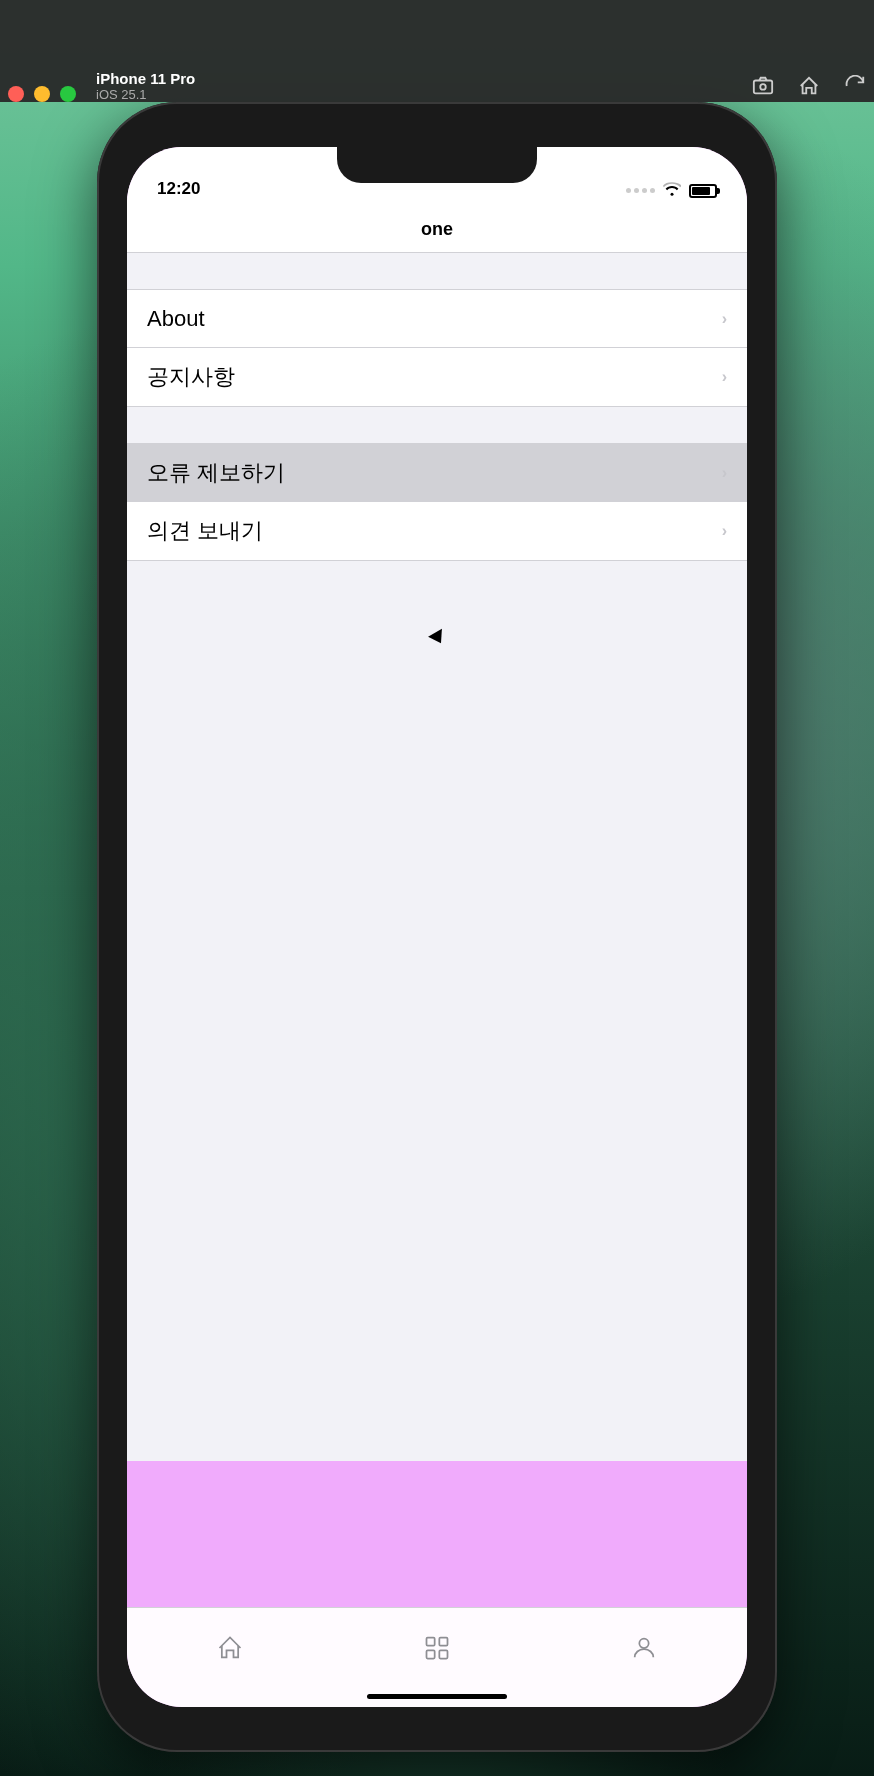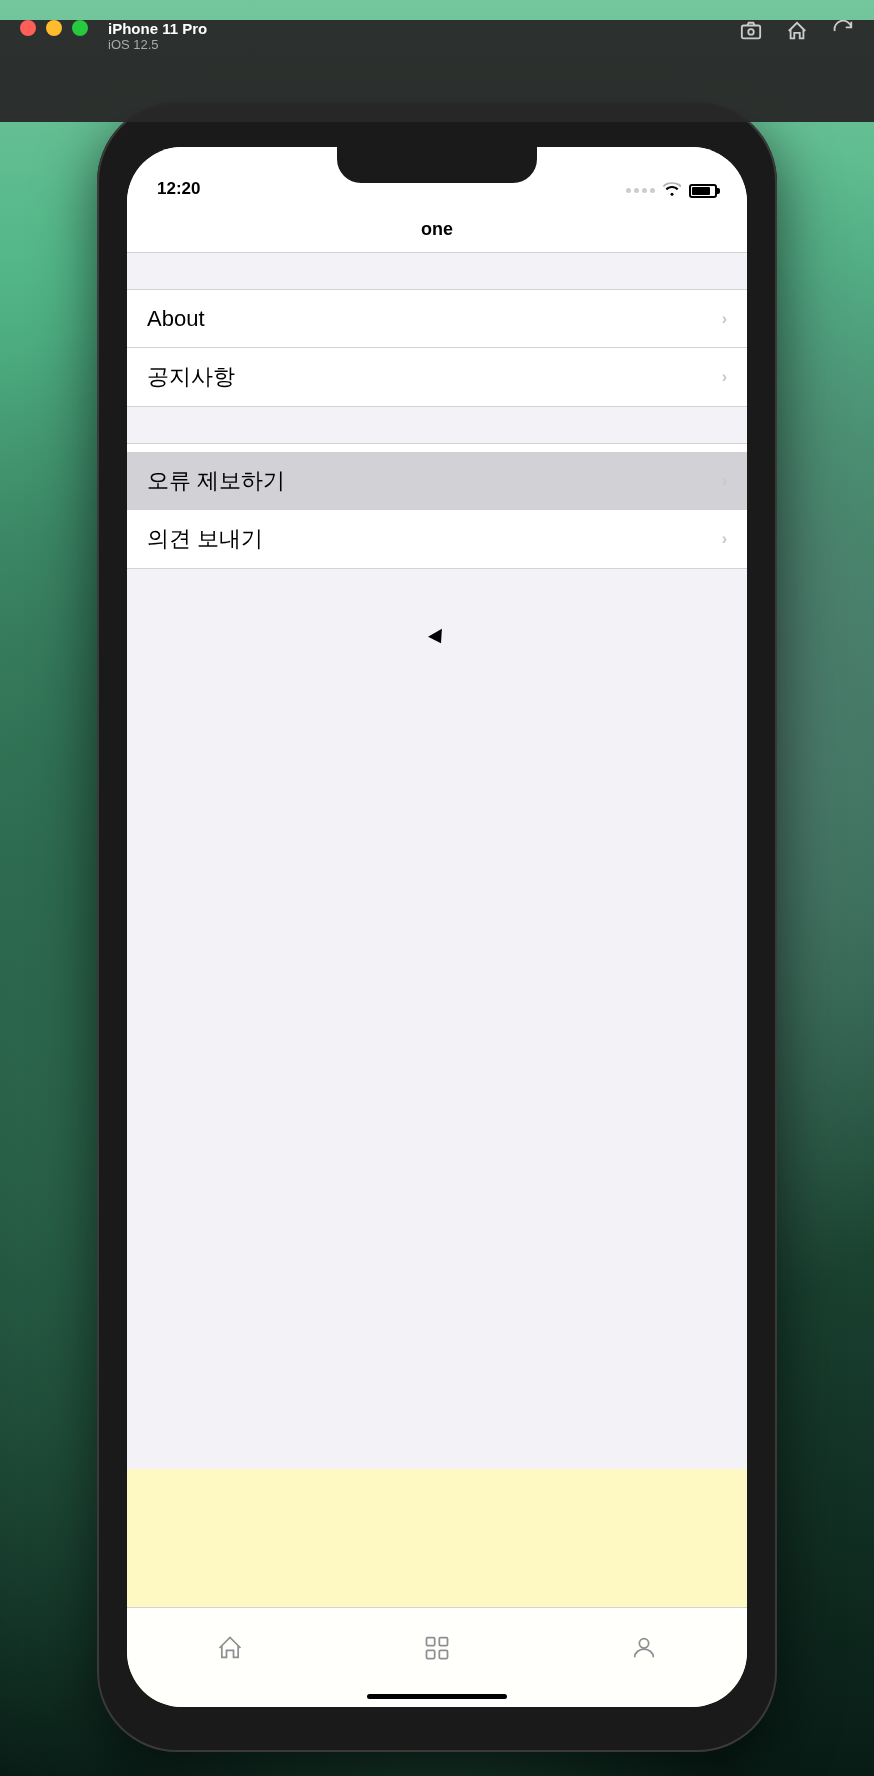--- a/index.html
+++ b/index.html
@@ -24,24 +24,23 @@
         linear-gradient(180deg, #74c69d 0%, #52b788 15%, #40916c 30%, #2d6a4f 50%, #1b4332 70%, #081c15 100%);
     }
 
     
     .titlebar {
       position: absolute;
       top: 0; left: 0; right: 0;
       height: 102px;
       background: rgba(40, 40, 40, 0.95);
       display: flex;
-      align-items: flex-start;
-      padding: 0 20px;
+      align-items: flex-end;
+      padding: 0 8px;
       z-index: 100;
-      margin-top: 20px;
     }
 
     .traffic-lights {
       display: flex;
       gap: 10px;
       align-items: center;
     }
 
     .traffic-light {
       width: 16px;
@@ -97,21 +96,21 @@
         0 20px 60px rgba(0,0,0,0.6);
       display: flex;
       justify-content: center;
       align-items: center;
     }
 
     
     .iphone-screen {
       width: 620px;
       height: 1560px;
-      background: #fef9c3;
+      background: #f0abfc;
       border-radius: 55px;
       overflow: hidden;
       position: relative;
     }
 
     
     .status-bar {
       height: 60px;
       background: #ffffff;
       display: flex;
@@ -229,21 +228,20 @@
       cursor: pointer;
       position: relative;
     }
 
     .list-item:last-child {
       border-bottom: none;
     }
 
     .list-item.highlighted {
       background: #d1d1d6;
-      margin-top: 8px;
     }
 
     .list-item-label {
       font-size: 22px;
       color: #000;
       flex: 1;
     }
 
     .chevron {
       color: #c7c7cc;
@@ -306,21 +304,21 @@
 <div class="mac-bg"></div>
 
 <div class="titlebar">
   <div class="traffic-lights">
     <div class="traffic-light red"></div>
     <div class="traffic-light yellow"></div>
     <div class="traffic-light green"></div>
   </div>
   <div class="device-info">
     <div class="device-name">iPhone 11 Pro</div>
-    <div class="device-os">iOS 12.5</div>
+    <div class="device-os">iOS 25.1</div>
   </div>
   <div class="titlebar-icons">
     <span class="titlebar-icon">
       <svg width="22" height="22" viewBox="0 0 24 24" fill="none" stroke="#cccccc" stroke-width="2">
         <rect x="2" y="6" width="20" height="14" rx="2"></rect>
         <circle cx="12" cy="13" r="3"></circle>
         <path d="M8 6l1.5-3h5L16 6"></path>
       </svg>
     </span>
     <span class="titlebar-icon">

